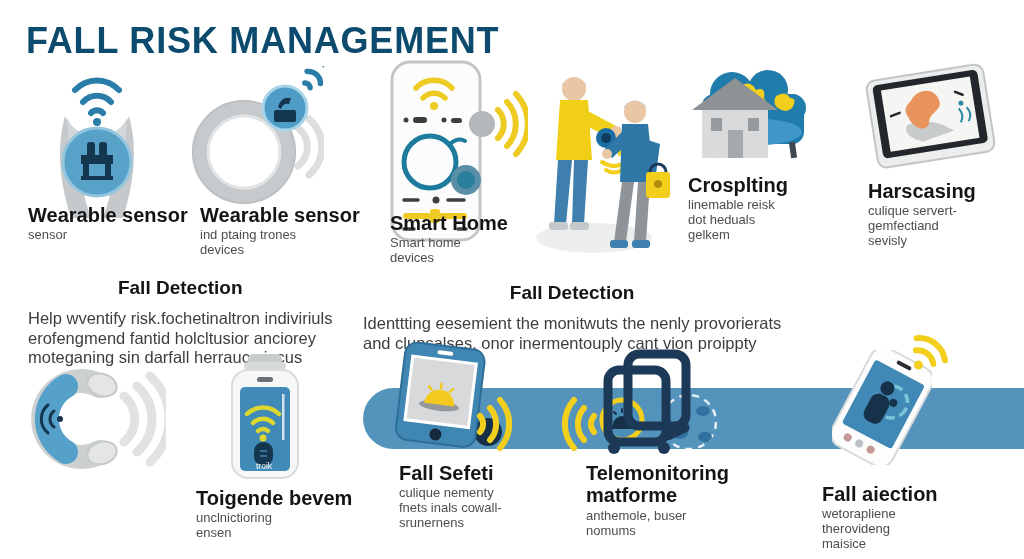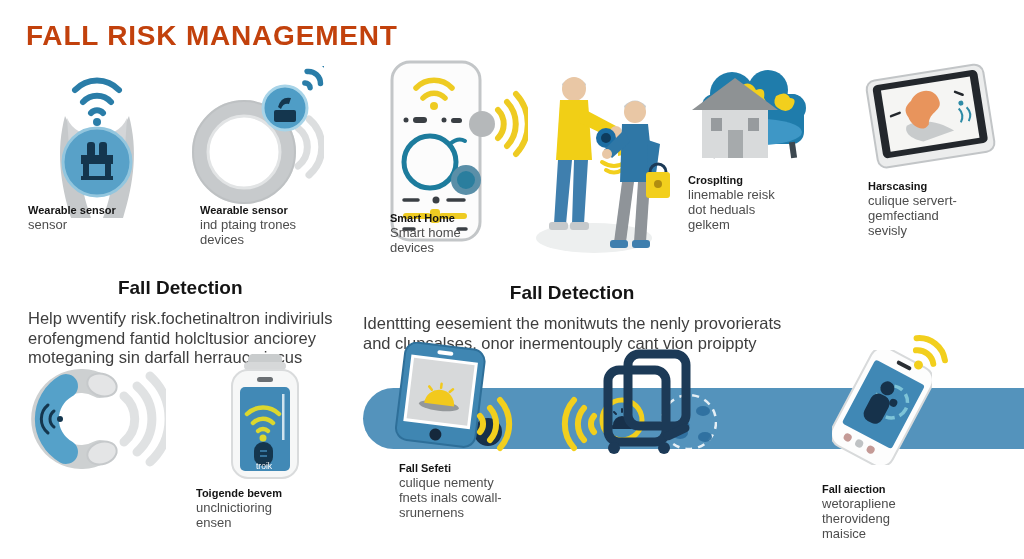--- a/index.html
+++ b/index.html
@@ -2,24 +2,24 @@
 <html><head>
 <meta charset="utf-8">
 <style>
   html,body{margin:0;padding:0;background:#ffffff;}
   #canvas{
     position:relative;width:1024px;height:559px;background:#ffffff;overflow:hidden;
     font-family:"Liberation Sans",sans-serif;
   }
   .abs{position:absolute;}
   .title{
-    font-size:28px;font-weight:800;color:#c2410c;letter-spacing:.8px;
+    font-size:36px;font-weight:800;color:#0c4a6e;letter-spacing:.8px;
   }
   .label-bold{
-    font-weight:700;font-size:11px;color:#141414;line-height:1.12;white-space:pre-line;
+    font-weight:700;font-size:20px;color:#141414;line-height:1.12;white-space:pre-line;
   }
   .label-sub{
     font-size:13px;color:#4d4d4d;line-height:1.14;white-space:pre-line;margin-top:2px;
   }
   .sec-h{font-weight:700;font-size:19px;color:#141414;line-height:1.1;text-align:center;}
   .sec-b{font-size:16.5px;color:#3e3e3e;line-height:1.2;white-space:pre-line;margin-top:10px;}
   .band{
     position:absolute;left:363px;top:388px;width:661px;height:61px;
     background:#5493bc;border-radius:31px 0 0 31px;
   }
@@ -334,20 +334,26 @@
     <div class="label-bold">Toigende bevem</div>
     <div class="label-sub">unclnictioring
 ensen</div>
   </div>
   <div class="abs" style="left:399px;top:462px;">
     <div class="label-bold">Fall Sefeti</div>
     <div class="label-sub">culique nementy
 fnets inals cowall-
 srunernens</div>
   </div>
+  <div class="abs" style="left:586px;top:462px;">
+    <div class="label-bold">Telemonitoring
+matforme</div>
+    <div class="label-sub">anthemole, buser
+nomums</div>
+  </div>
   <div class="abs" style="left:822px;top:462px;margin-top:21px;">
     <div class="label-bold">Fall aiection</div>
     <div class="label-sub">wetorapliene
 therovideng
 maisice</div>
   </div>
 
 </div>
 
 </body></html>

